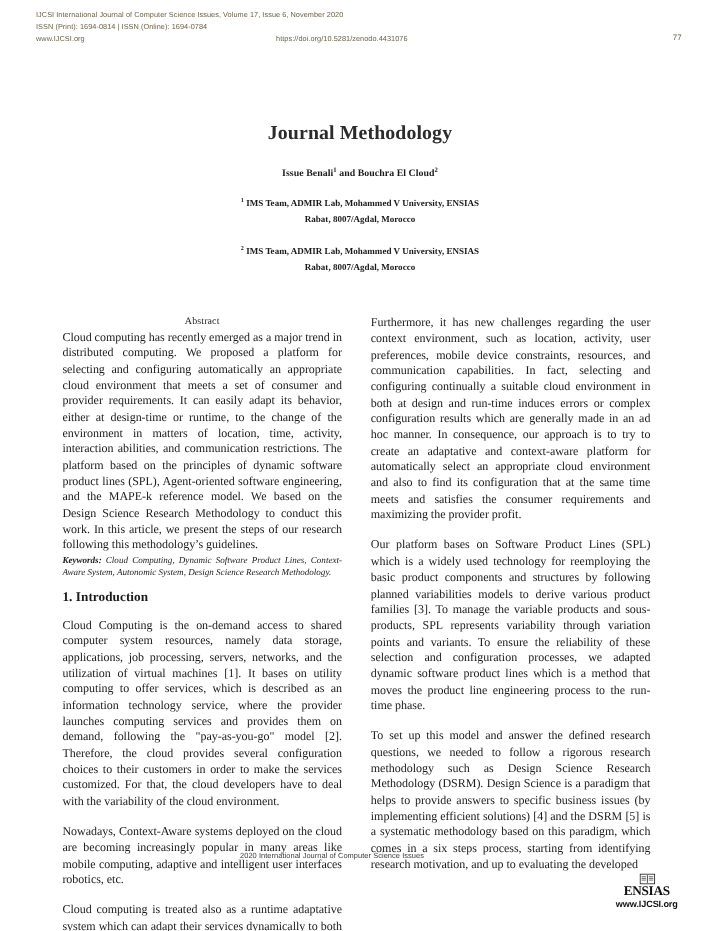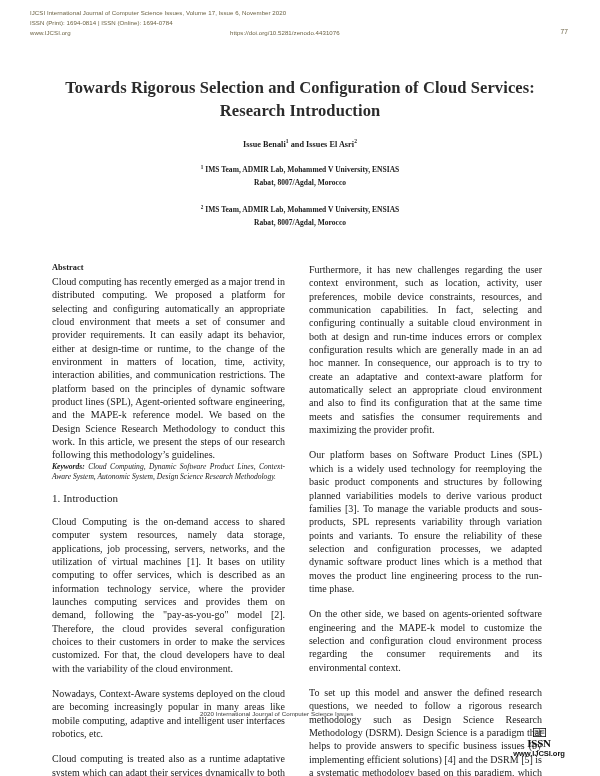--- a/index.html
+++ b/index.html
@@ -111,21 +111,22 @@
   }
   .col {
     position: absolute;
     top: 0;
     width: 233px;
   }
   .col-left  { left: 0; }
   .col-right { left: 257px; }
 
   .abstract-head {
-    font-weight: bold;
+    text-align: center;
+    font-weight: normal;
     font-size: 8.3px;
     margin: 0 0 3px 0;
     letter-spacing: 0.1px;
   }
   p.body {
     margin: 0;
     text-align: justify;
     font-size: 10px;
     line-height: 1.335;
     letter-spacing: -0.02px;
@@ -140,21 +141,21 @@
     font-size: 7.55px;
     line-height: 1.335;
     font-style: italic;
   }
   .keywords .kw-label {
     font-weight: bold;
     font-style: italic;
   }
 
   .section-head {
-    font-weight: normal;
+    font-weight: bold;
     font-size: 11px;
     margin: 10px 0 11px 0;
     letter-spacing: 0.05px;
   }
 
   
   .footer-text {
     position: absolute;
     left: 200px;
     top: 710px;
@@ -204,26 +205,26 @@
     <div>IJCSI International Journal of Computer Science Issues, Volume 17, Issue 6, November 2020</div>
     <div>ISSN (Print): 1694-0814 | ISSN (Online): 1694-0784</div>
     <div class="masthead-line3">
       <span class="mh-url">www.IJCSI.org</span>
       <span class="mh-doi">https://doi.org/10.5281/zenodo.4431076</span>
       <span class="mh-page">77</span>
     </div>
   </div>
 
   <div class="title">
-    <span>Towards Rigorous Selection and Configuration of Cloud Services:</span><br>
-    <span>Research Introduction</span>
+    <br>
+    <span>Journal Methodology</span>
   </div>
 
   <div class="authors">
-    <span>Issue Benali</span><sup>1</sup><span> and </span><span>Issues El Asri</span><sup>2</sup>
+    <span>Issue Benali</span><sup>1</sup><span> and </span><span>Bouchra El Cloud</span><sup>2</sup>
   </div>
 
   <div class="affil-block affil-1">
     <div>
       <sup>1</sup>
       <span>IMS Team, ADMIR Lab, Mohammed V University, ENSIAS</span>
     </div>
     <div>Rabat, 8007/Agdal, Morocco</div>
   </div>
 
@@ -245,36 +246,35 @@
       <div class="section-head">1. Introduction</div>
 
       <p class="body">Cloud Computing is the on-demand access to shared computer system resources, namely data storage, applications, job processing, servers, networks, and the utilization of virtual machines [1]. It bases on utility computing to offer services, which is described as an information technology service, where the provider launches computing services and provides them on demand, following the "pay-as-you-go" model [2]. Therefore, the cloud provides several configuration choices to their customers in order to make the services customized. For that, the cloud developers have to deal with the variability of the cloud environment.</p>
       <p class="body">Nowadays, Context-Aware systems deployed on the cloud are becoming increasingly popular in many areas like mobile computing, adaptive and intelligent user interfaces robotics, etc.</p>
       <p class="body">Cloud computing is treated also as a runtime adaptative system which can adapt their services dynamically to both the cloud environment and consumer requirements change.</p>
     </div>
 
     <div class="col col-right">
       <p class="body">Furthermore, it has new challenges regarding the user context environment, such as location, activity, user preferences, mobile device constraints, resources, and communication capabilities. In fact, selecting and configuring continually a suitable cloud environment in both at design and run-time induces errors or complex configuration results which are generally made in an ad hoc manner. In consequence, our approach is to try to create an adaptative and context-aware platform for automatically select an appropriate cloud environment and also to find its configuration that at the same time meets and satisfies the consumer requirements and maximizing the provider profit.</p>
       <p class="body">Our platform bases on Software Product Lines (SPL) which is a widely used technology for reemploying the basic product components and structures by following planned variabilities models to derive various product families [3]. To manage the variable products and sous-products, SPL represents variability through variation points and variants. To ensure the reliability of these selection and configuration processes, we adapted dynamic software product lines which is a method that moves the product line engineering process to the run-time phase.</p>
-      <p class="body">On the other side, we based on agents-oriented software engineering and the MAPE-k model to customize the selection and configuration cloud environment process regarding the consumer requirements and its environmental context.</p>
       <p class="body">To set up this model and answer the defined research questions, we needed to follow a rigorous research methodology such as Design Science Research Methodology (DSRM). Design Science is a paradigm that helps to provide answers to specific business issues (by implementing efficient solutions) [4] and the DSRM [5] is a systematic methodology based on this paradigm, which comes in a six steps process, starting from identifying research motivation, and up to evaluating the developed</p>
     </div>
 
   </div>
 
   <div class="footer-text">2020 International Journal of Computer Science Issues</div>
 
   <div class="logo">
     <svg class="logo-mark" viewBox="0 0 26 18" aria-hidden="true">
       <rect x="0.8" y="0.8" width="24.4" height="16.4" fill="none" stroke="#111" stroke-width="1.6"></rect>
       <line x1="13" y1="2.6" x2="13" y2="15.4" stroke="#111" stroke-width="1.3"></line>
       <line x1="3.2" y1="5.2" x2="10.6" y2="5.2" stroke="#111" stroke-width="1"></line>
       <line x1="3.2" y1="8" x2="10.6" y2="8" stroke="#111" stroke-width="1"></line>
       <line x1="3.2" y1="10.8" x2="10.6" y2="10.8" stroke="#111" stroke-width="1"></line>
       <line x1="15.4" y1="5.2" x2="22.8" y2="5.2" stroke="#111" stroke-width="1"></line>
       <line x1="15.4" y1="8" x2="22.8" y2="8" stroke="#111" stroke-width="1"></line>
       <line x1="15.4" y1="10.8" x2="22.8" y2="10.8" stroke="#111" stroke-width="1"></line>
     </svg>
-    <span class="logo-name">ISSN</span>
+    <span class="logo-name">ENSIAS</span>
     <span class="logo-url">www.IJCSI.org</span>
   </div>
 
 </div>
 
 </body></html>

